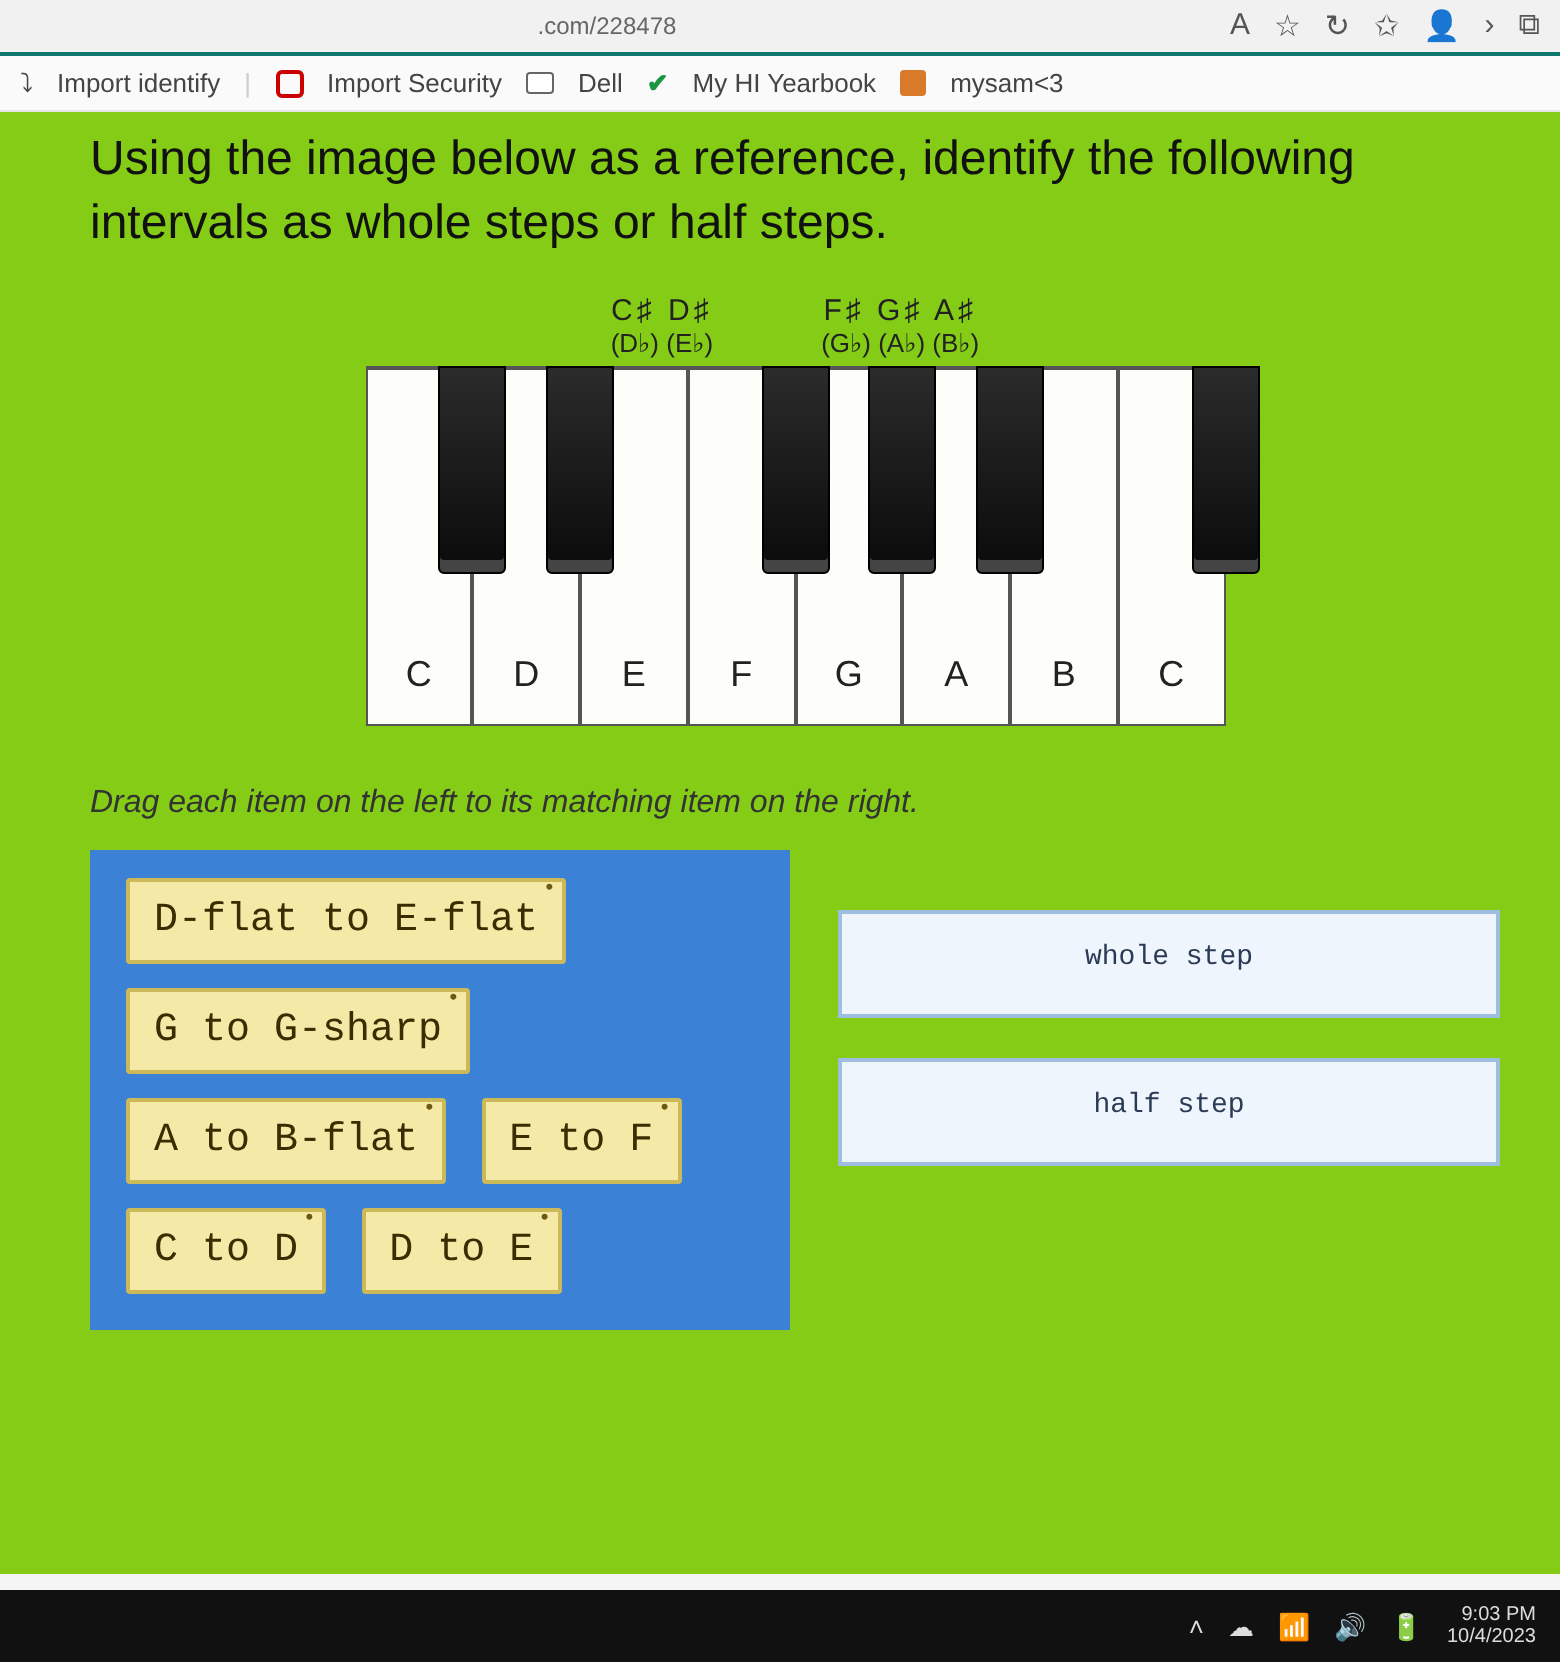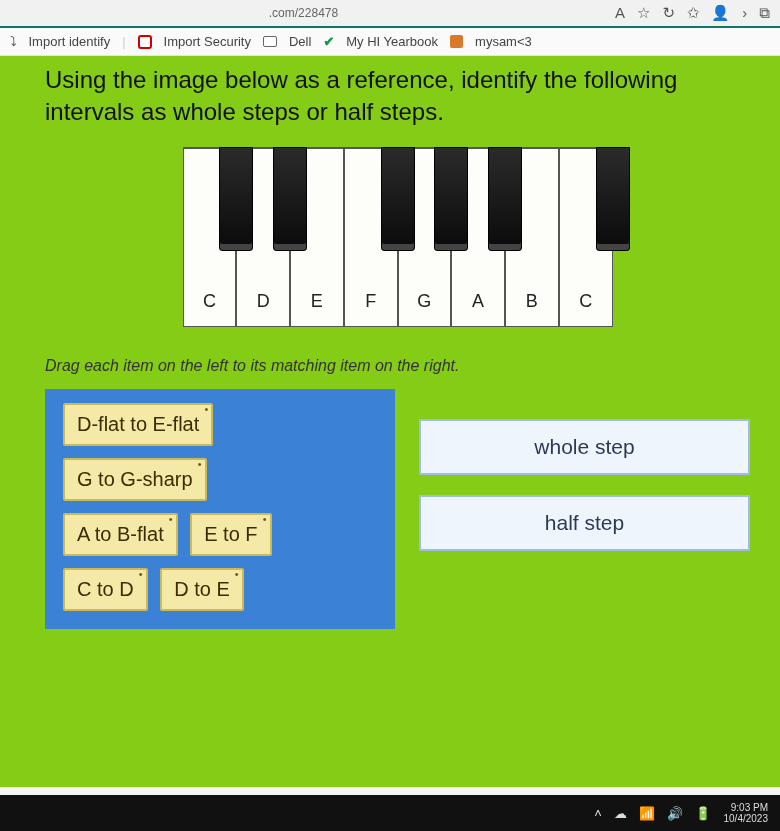--- a/index.html
+++ b/index.html
@@ -148,20 +148,21 @@
     font-style: italic;
     color: #333;
     font-size: 16px;
     margin: 24px 0 14px;
   }
 
   .drag-area {
     display: flex;
     gap: 24px;
     align-items: flex-start;
+    font-family: Liberation Mono, monospace;
   }
   .source-box {
     background: #3b82d6;
     padding: 14px 18px 6px;
     flex: 0 0 350px;
     min-height: 220px;
   }
   .chip {
     display: inline-block;
     background: #f5e9a8;
@@ -186,21 +187,21 @@
     padding-top: 30px;
     display: flex;
     flex-direction: column;
     gap: 20px;
   }
   .drop-slot {
     border: 2px solid #9fbde0;
     background: #eef5fd;
     padding: 14px 10px;
     text-align: center;
-    font-size: 21px;
+    font-size: 14px;
     color: #2b3a55;
     min-height: 54px;
   }
 
   .taskbar {
     position: absolute;
     bottom: 0; left: 0; right: 0;
     height: 36px;
     background: #111;
     display: flex;
@@ -241,20 +242,30 @@
   <span class="check-icon">✔</span>
   <span>My HI Yearbook</span>
   <span class="orange-box"></span>
   <span>mysam&lt;3</span>
 </div>
 
 <div class="content">
   <div class="question">Using the image below as a reference, identify the following intervals as whole steps or half steps.</div>
 
   <div class="piano-wrap">
+    <div class="bk-labels">
+      <div class="grp" style="margin-right:48px">
+        <div class="top">C♯  D♯</div>
+        <div class="bot">(D♭) (E♭)</div>
+      </div>
+      <div class="grp">
+        <div class="top">F♯  G♯  A♯</div>
+        <div class="bot">(G♭) (A♭) (B♭)</div>
+      </div>
+    </div>
 
     <div class="piano">
       <div class="white-keys">
         <div class="wkey">
             <span>C</span>
           </div>
         <div class="wkey">
             <span>D</span>
           </div>
         <div class="wkey">

